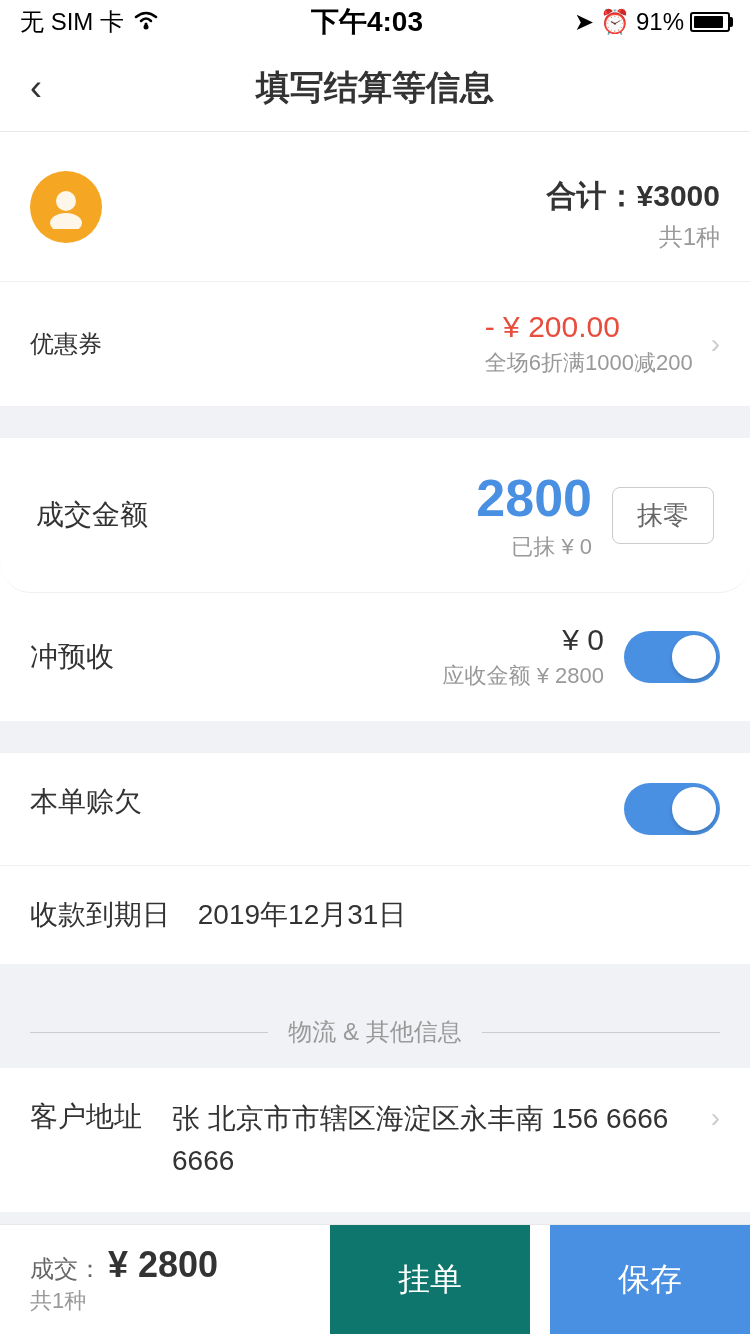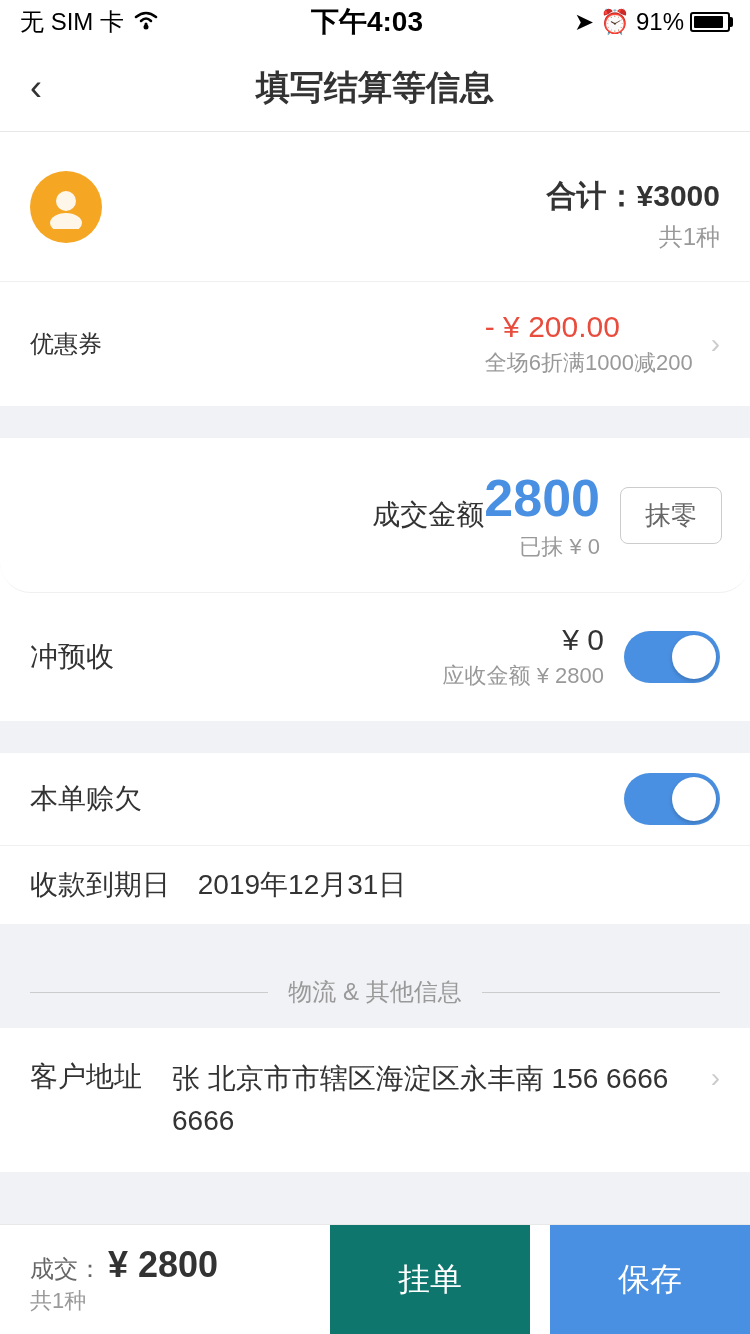--- a/index.html
+++ b/index.html
@@ -105,22 +105,22 @@
     .chevron { font-size: 28px; color: #ccc; margin-left: 8px; }
 
     
     .amount-section {
       background: #fff;
       margin-bottom: 16px;
     }
     .amount-row {
       display: flex;
       align-items: center;
-      justify-content: flex-end;
-      padding: 30px 28px;
+      justify-content: space-between;
+      padding: 30px 36px;
       border-bottom: 1px solid #f0f0f0;
       border-radius: 31px;
     }
     .amount-row:last-child { border-bottom: none; }
     .row-label { font-size: 28px; color: #333; }
     .amount-right { display: flex; align-items: center; gap: 20px; }
     .amount-value { font-size: 52px; color: #4a90e2; font-weight: 600; }
     .amount-sub { font-size: 22px; color: #999; margin-top: 4px; text-align: right; }
     .btn-round {
       border: 1px solid #ccc;
@@ -156,23 +156,22 @@
     .prepay-sub { font-size: 22px; color: #999; margin-top: 4px; }
     .prepay-toggle-area { display: flex; align-items: center; gap: 20px; }
 
     
     .credit-section {
       background: #fff;
       margin-bottom: 16px;
     }
     .credit-row {
       display: flex;
-      align-items: center;
-      justify-content: space-between;
-      padding: 20px 30px;
+      justify-content: space-between;
+      padding: 30px 30px;
       border-bottom: 1px solid #f0f0f0;
     }
     .credit-row:last-child { border-bottom: none; }
     .divider-line {
       flex: 1;
       height: 1px;
       background: #ccc;
     }
     .divider-text { font-size: 24px; color: #999; white-space: nowrap; }
 

